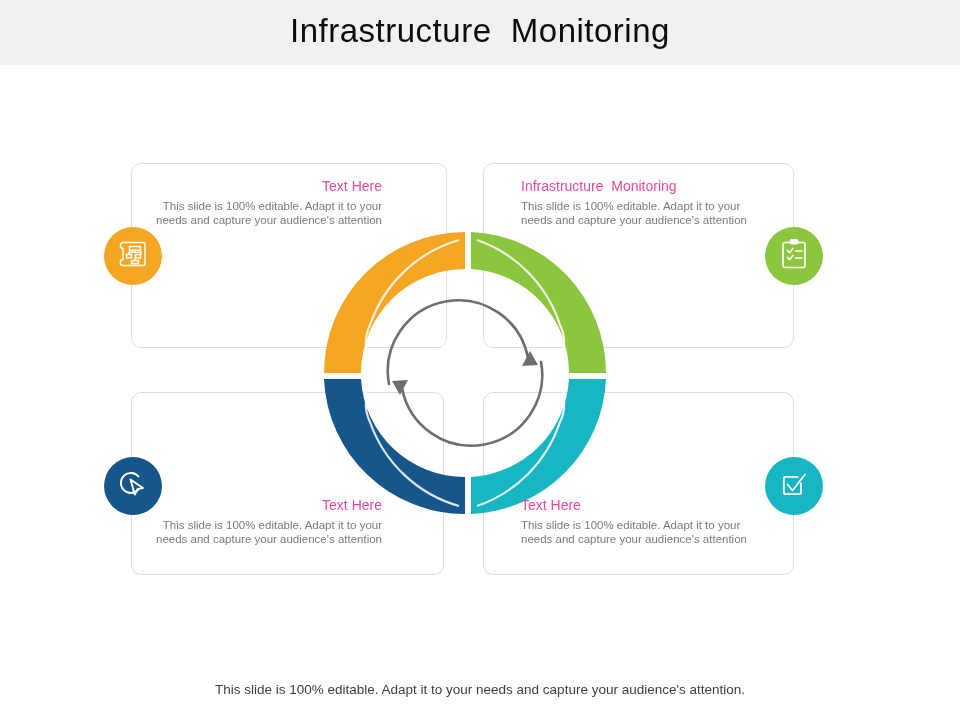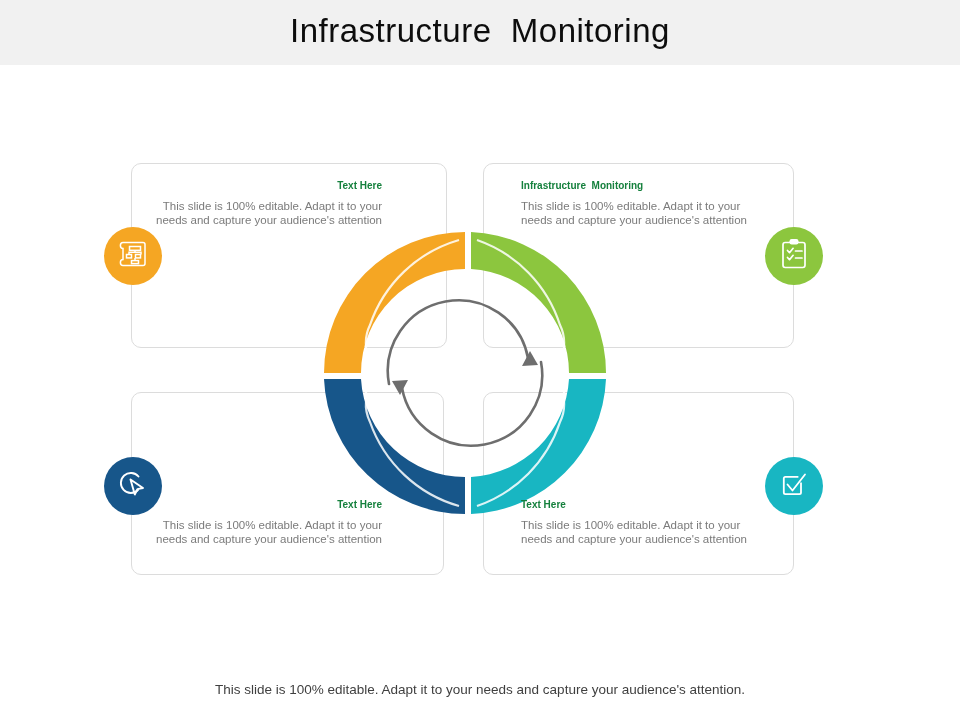--- a/index.html
+++ b/index.html
@@ -62,23 +62,23 @@
   .card-inner {
     position: absolute;
     box-sizing: border-box;
   }
   .txt-tl { left: 150px; top: 178px; width: 232px; text-align: right; }
   .txt-tr { left: 521px; top: 178px; width: 232px; text-align: left; }
   .txt-bl { left: 150px; top: 497px; width: 232px; text-align: right; }
   .txt-br { left: 521px; top: 497px; width: 232px; text-align: left; }
 
   .card-heading {
-    font-size: 10px;
-    font-weight: bold;
-    color: #15803d;
+    font-size: 14px;
+    font-weight: normal;
+    color: #ec4899;
     margin: 0 0 5px 0;
     line-height: 16px;
     white-space: pre;
   }
   .card-body {
     font-size: 11.5px;
     color: #7b7b7b;
     line-height: 14.3px;
     margin: 0;
   }

